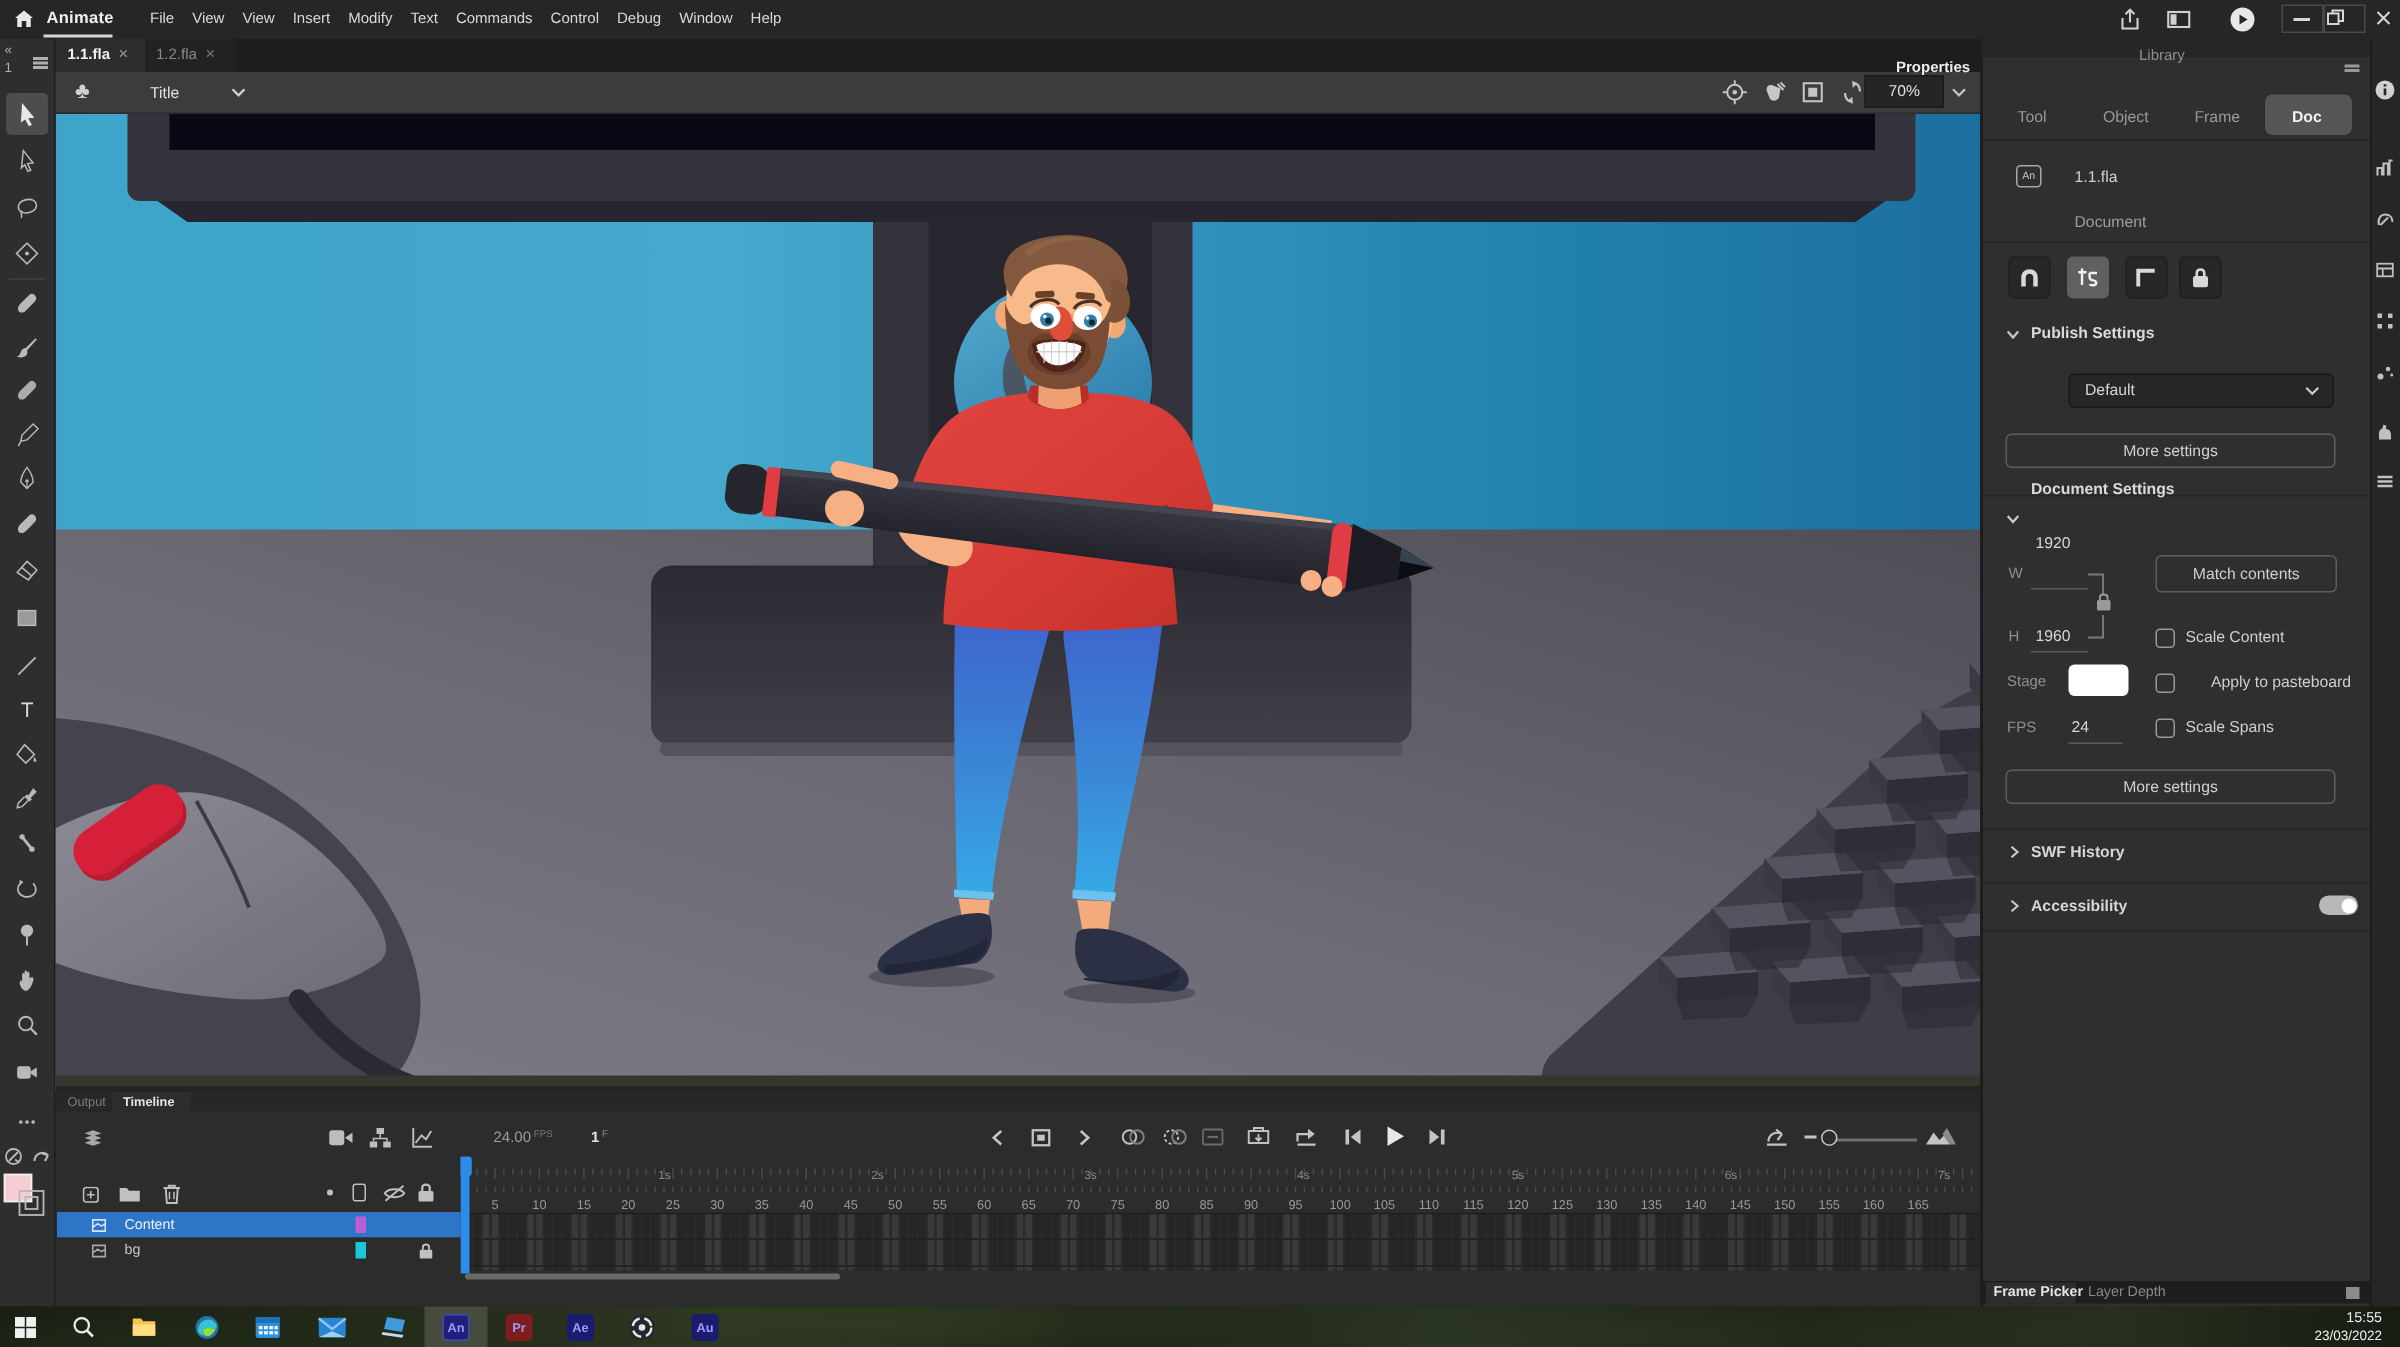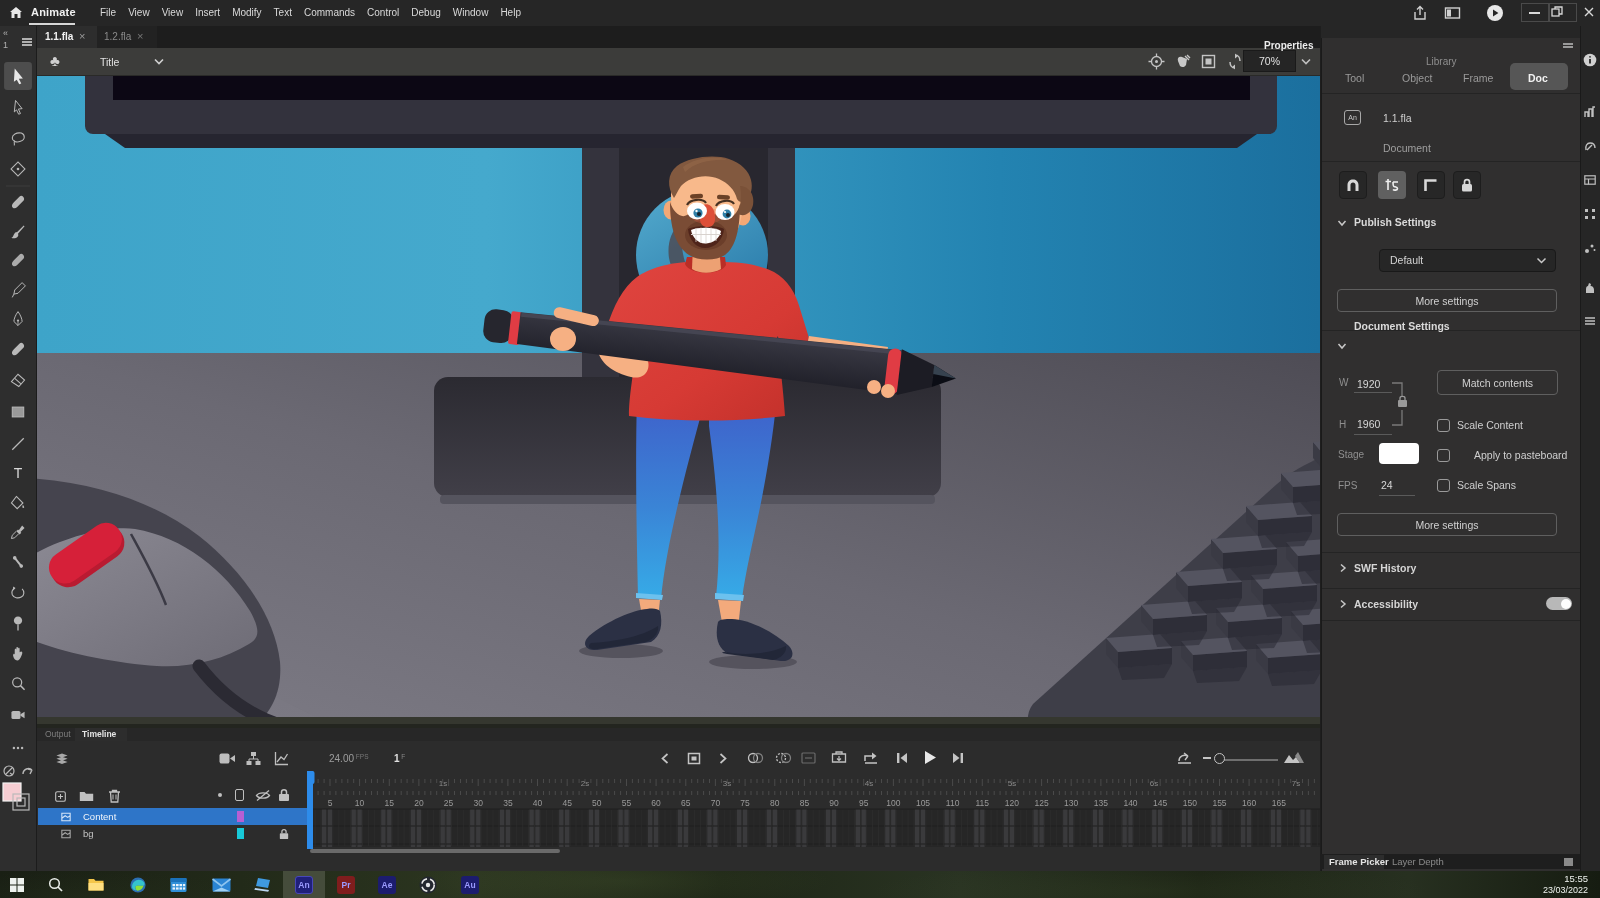--- a/index.html
+++ b/index.html
@@ -635,21 +635,21 @@
 <rect x="-1.5" y="0" width="9" height="13" rx="2" fill="#2d8ceb"></rect>
 </svg>
 
 <div class="abs" style="left:310px;top:849px;width:250px;height:4px;background:#6a6a6a;border-radius:2px;"></div>
 </div>
 
 <div id="rightpanel">
 <div class="abs" style="left:1321px;top:26px;width:259px;height:845px;background:#302f2f;border-left:1px solid #1a1a1a;"></div>
 <div class="abs" style="left:1321px;top:26px;width:259px;height:12px;background:#262626;"></div>
 <div class="abs" style="left:1264px;top:40px;color:#ececec;font-size:10px;font-weight:bold;">Properties</div>
-<div class="abs" style="left:1379px;top:56px;color:#8f8f8f;font-size:10px;padding-left:47px;">Library</div>
+<div class="abs" style="left:1379px;top:32px;color:#8f8f8f;font-size:10px;padding-left:47px;">Library</div>
 <div class="abs" style="left:1563px;top:43px;width:10px;height:1.5px;background:#9a9a9a;"></div>
 <div class="abs" style="left:1563px;top:46px;width:10px;height:1.5px;background:#9a9a9a;"></div>
 
 <div class="abs" style="left:1510px;top:63px;width:58px;height:27px;background:#565656;border-radius:5px;"></div>
 <div class="abs" style="left:1345px;top:72px;color:#9a9a9a;font-size:10.5px;">Tool</div>
 <div class="abs" style="left:1402px;top:72px;color:#9a9a9a;font-size:10.5px;">Object</div>
 <div class="abs" style="left:1463px;top:72px;color:#9a9a9a;font-size:10.5px;">Frame</div>
 <div class="abs" style="left:1528px;top:72px;color:#f2f2f2;font-size:10.5px;font-weight:bold;">Doc</div>
 <div class="abs" style="left:1322px;top:93px;width:258px;height:1px;background:#242424;"></div>
 
@@ -688,21 +688,21 @@
       <path d="M1.5 1.5 L5.5 5.5 L9.5 1.5" fill="none" stroke="#c8c8c8" stroke-width="1.5"></path>
     </svg>
 <div class="abs" style="left:1337px;top:289px;width:220px;height:23px;border:1px solid #5f5f5f;border-radius:4px;color:#d0d0d0;font-size:10.5px;text-align:center;line-height:22px;">More settings</div>
 <div class="abs" style="left:1322px;top:330px;width:258px;height:1px;background:#242424;"></div>
 
 <svg class="abs" style="left:1337px;top:342px;" width="10" height="8" viewBox="0 0 10 8">
       <path d="M1.5 2 L5 6 L8.5 2" fill="none" stroke="#c8c8c8" stroke-width="1.5"></path>
     </svg>
 <div class="abs" style="left:1354px;top:320px;color:#dadada;font-size:10.5px;font-weight:bold;">Document Settings</div>
 <div class="abs" style="left:1339px;top:377px;color:#8f8f8f;font-size:10px;">W</div>
-<div class="abs" style="left:1357px;top:378px;color:#d6d6d6;font-size:10.5px;">1920</div>
+<div class="abs" style="left:1357px;top:356px;color:#d6d6d6;font-size:10.5px;">1920</div>
 <div class="abs" style="left:1354px;top:392px;width:38px;height:1px;background:#5a5a5a;"></div>
 <div class="abs" style="left:1339px;top:419px;color:#8f8f8f;font-size:10px;">H</div>
 <div class="abs" style="left:1357px;top:418px;color:#d6d6d6;font-size:10.5px;">1960</div>
 <div class="abs" style="left:1354px;top:434px;width:38px;height:1px;background:#5a5a5a;"></div>
 <svg class="abs" style="left:1392px;top:380px;" width="18" height="48" viewBox="0 0 18 48">
   <path d="M0 3 H10 V16 M10 30 V45 H0" fill="none" stroke="#7a7a7a" stroke-width="1.3"></path>
   <rect x="6" y="20" width="9" height="7" rx="1" fill="#9a9a9a"></rect>
   <path d="M8 20 V18 C8 15.8 13 15.8 13 18 V20" fill="none" stroke="#9a9a9a" stroke-width="1.3"></path>
 </svg>
 <div class="abs" style="left:1437px;top:370px;width:121px;height:25px;border:1px solid #5f5f5f;border-radius:4px;color:#d0d0d0;font-size:10.5px;text-align:center;line-height:24px;">Match contents</div>

